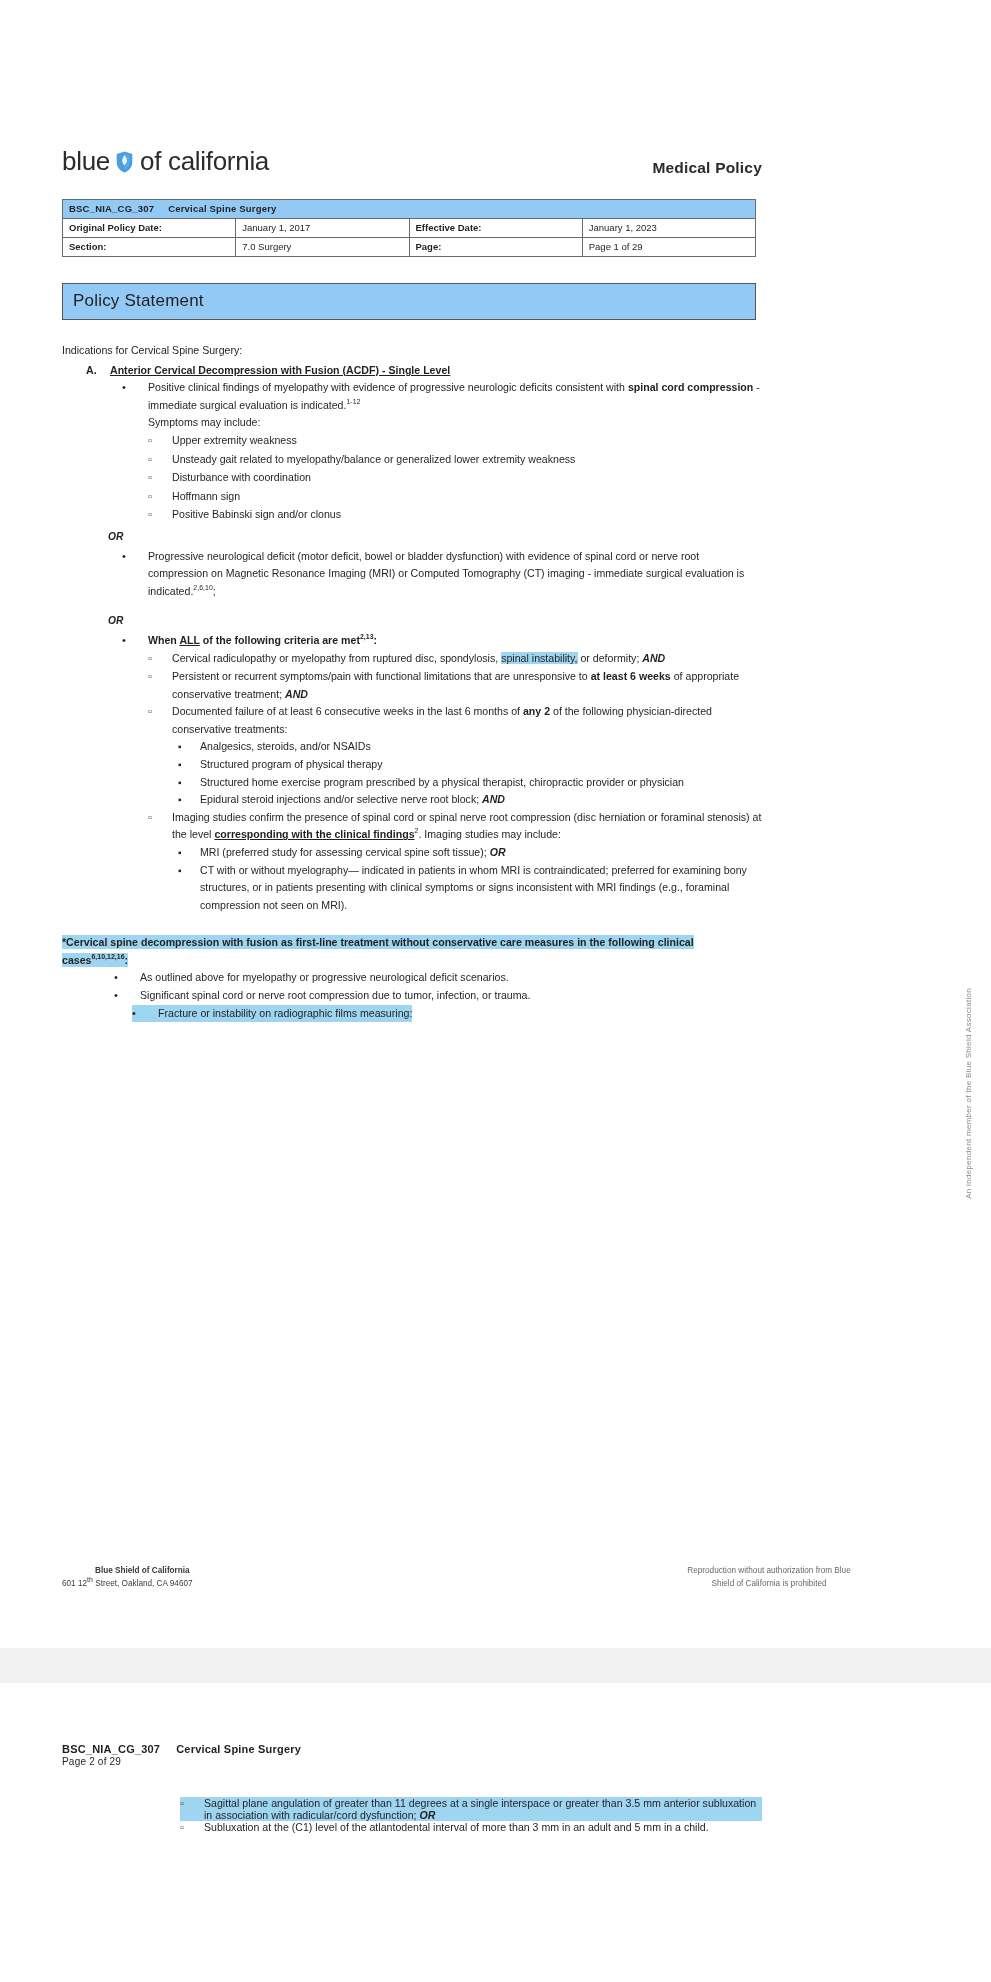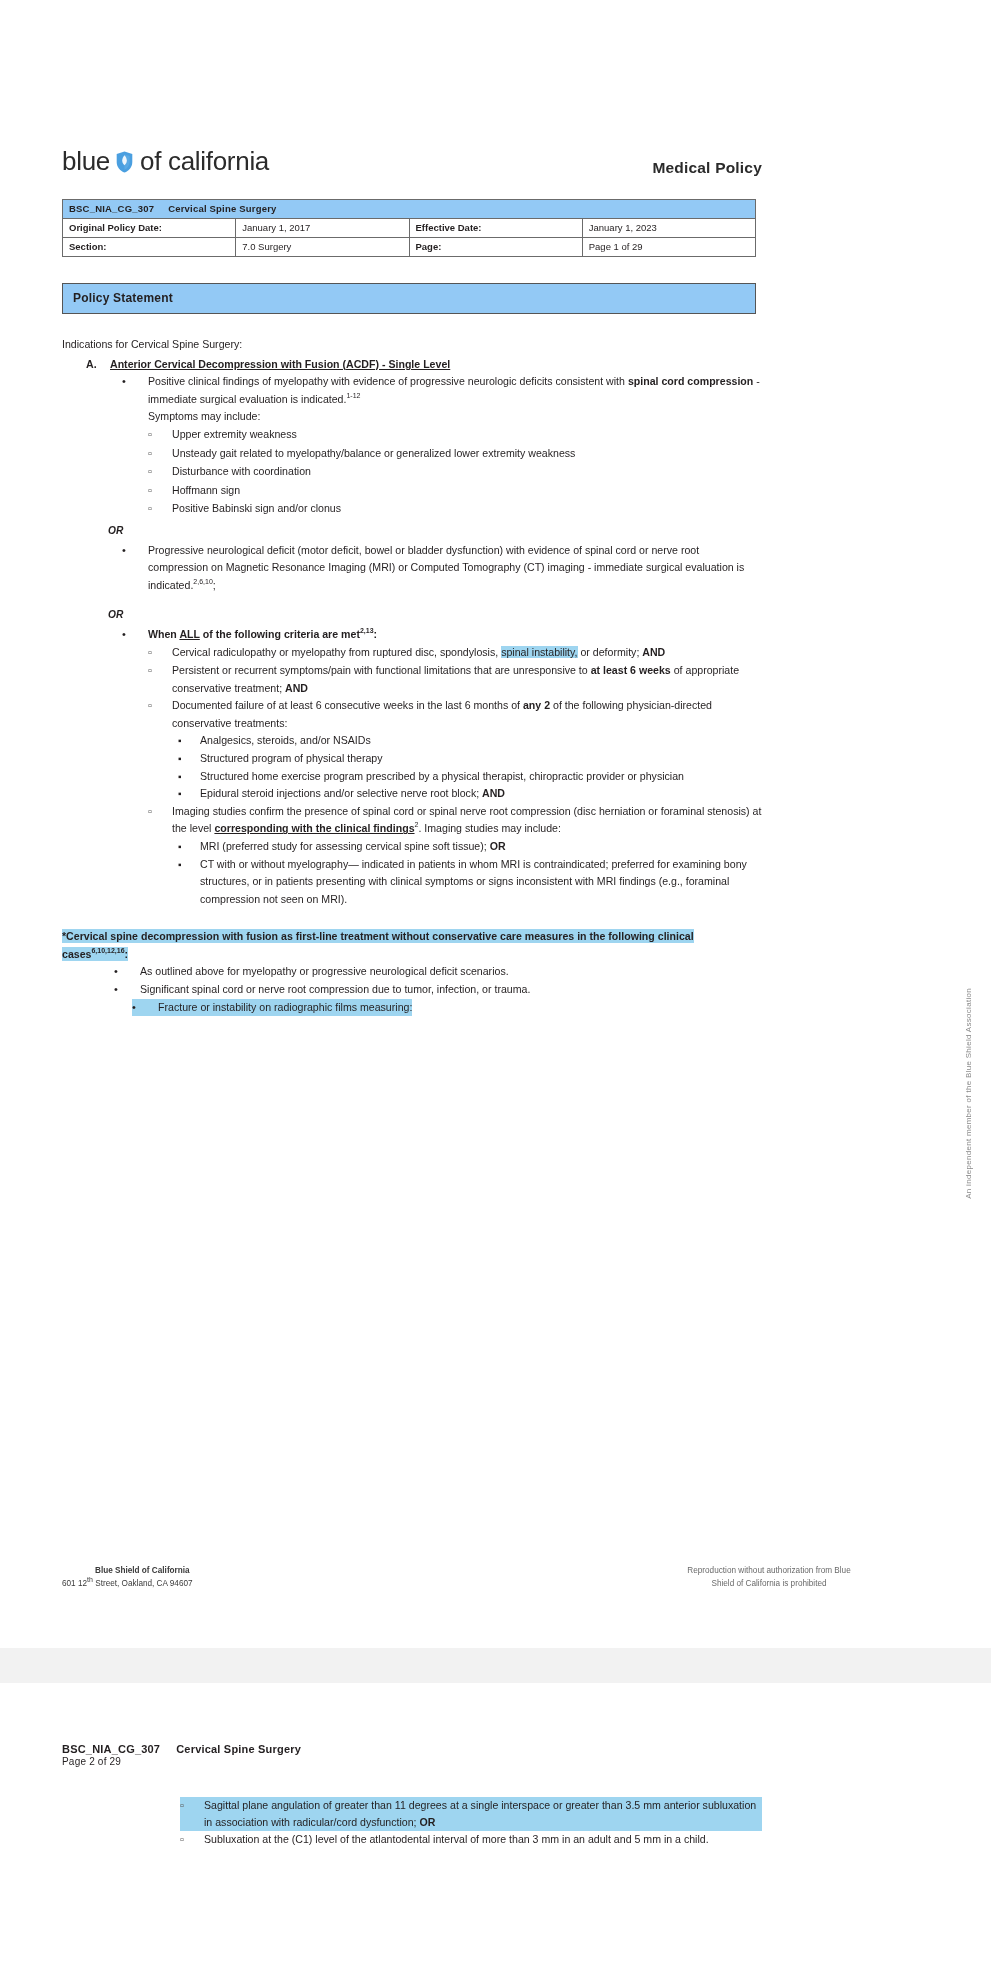--- a/index.html
+++ b/index.html
@@ -62,38 +62,38 @@
   td.lbl { font-weight:700; width:168px; }
   td.val { width:238px; }
   td.lbl2 { font-weight:700; width:120px; }
   td.val2 { width:168px; }
 
   
   .banner {
     margin-top: 26px;
     background:#93c9f5;
     border:1px solid #555;
-    font-size: 12px;
-    font-weight:700;
+    font-size: 17px;
+    font-weight:400;
     padding: 7px 10px 8px 10px;
     width: 694px;
     letter-spacing:0.2px;
   }
 
   
   .body { margin-top: 22px; font-size: 10.6px; line-height: 17.6px; }
   .body p { margin: 0; }
   .lead { margin-bottom: 2px; }
 
   .lvlA { display:flex; margin-left: 24px; margin-top:2px; }
   .lvlA .marker { width: 24px; flex:0 0 24px; font-weight:700; }
   .lvlA .txt { flex:1; }
   .u { text-decoration: underline; }
   .b { font-weight:700; }
-  .i { }
+  .i { font-style: italic; }
   sup { font-size: 7px; vertical-align: super; line-height:0; }
 
   .row { display:flex; }
   .row .mk { flex:0 0 auto; text-align:left; }
   .row .tx { flex:1; }
 
   
   .b1 { margin-left: 60px; margin-top:0; }
   .b1 .mk { width: 26px; }
   .b1 .mk:before { content:"\2022"; font-size:11px; }
@@ -131,21 +131,21 @@
     position:absolute; right: 18px; top: 880px;
     writing-mode: vertical-rl; text-orientation: mixed;
     transform: rotate(180deg);
     font-size: 8px; color:#8a8a8a; letter-spacing:0.3px; white-space:nowrap;
   }
 
   
   .p2head { font-size:11px; font-weight:700; letter-spacing:0.2px;}
   .p2head .sp { display:inline-block; width:16px; }
   .p2sub { font-size:10px; font-weight:400; margin-top:1px;}
-  .p2body { margin-top: 30px; font-size:10.6px; line-height:17px; }
+  .p2body { margin-top: 30px; font-size:10.6px; line-height:12px; }
 </style>
 </head>
 <body>
 
 <div class="viewport">
 
   <div class="top-strip"></div>
 
   <div class="page page-1">
     <div class="inner">

